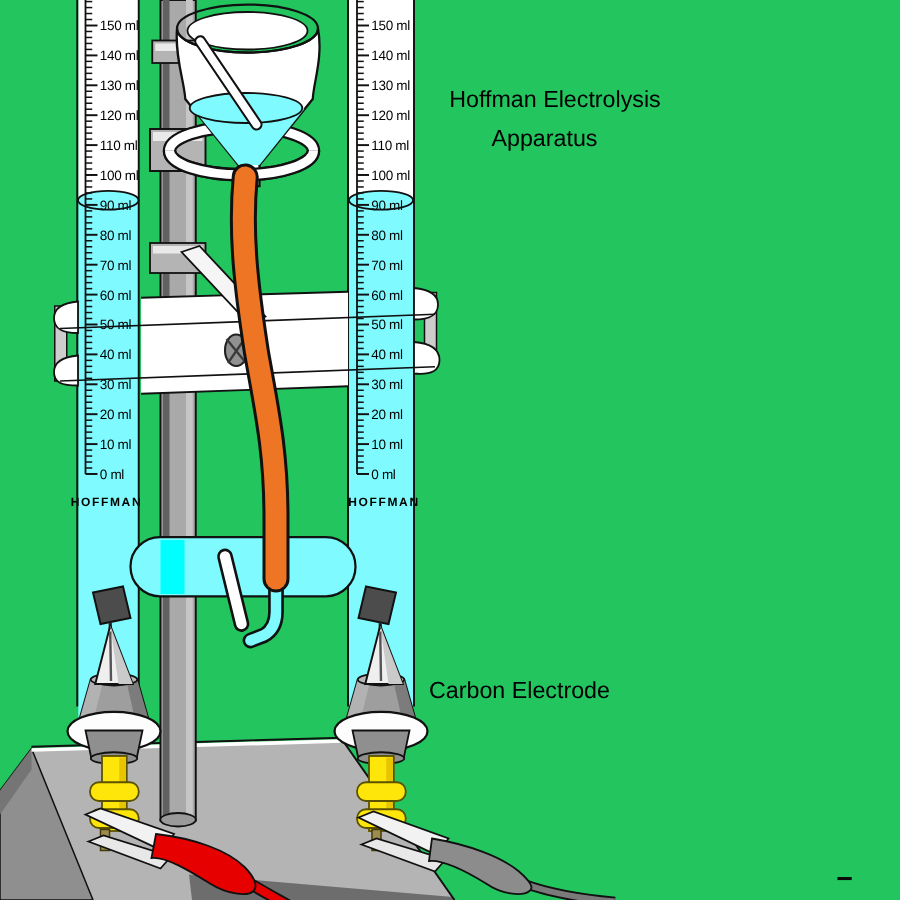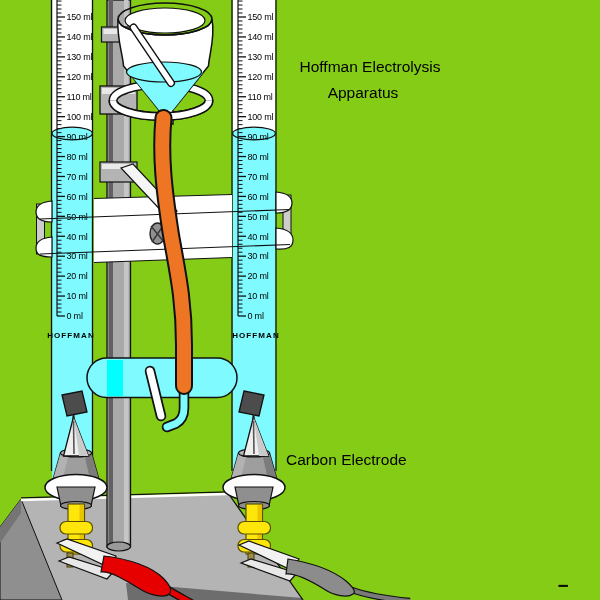--- a/index.html
+++ b/index.html
@@ -1,16 +1,16 @@
 <!DOCTYPE html>
 <html><head>
 <meta charset="utf-8">
 <style>
   html,body{margin:0;padding:0;background:#fff;}
-  .stage{position:relative;width:600px;height:600px;background:#84cc16;overflow:hidden;
+  .stage{position:relative;width:600px;height:600px;background:#22c55e;overflow:hidden;
          font-family:"Liberation Sans", sans-serif;text-decoration:underline;}
   svg{display:block}
   .tick-label{font:400 9px "Liberation Sans", sans-serif;fill:#000;letter-spacing:-0.2px;}
   .brand-label{font:700 8px "Liberation Sans", sans-serif;fill:#000;letter-spacing:1.1px;text-anchor:middle;}
   .title-text{font:400 15.5px "Liberation Sans", sans-serif;fill:#000;text-anchor:middle;}
   .annot-text{font:400 15.5px "Liberation Sans", sans-serif;fill:#000;}
   .minus-text{font:700 19px "Liberation Sans", sans-serif;fill:#0a0a0a;text-anchor:middle;}
 </style>
 </head>
 <body>

